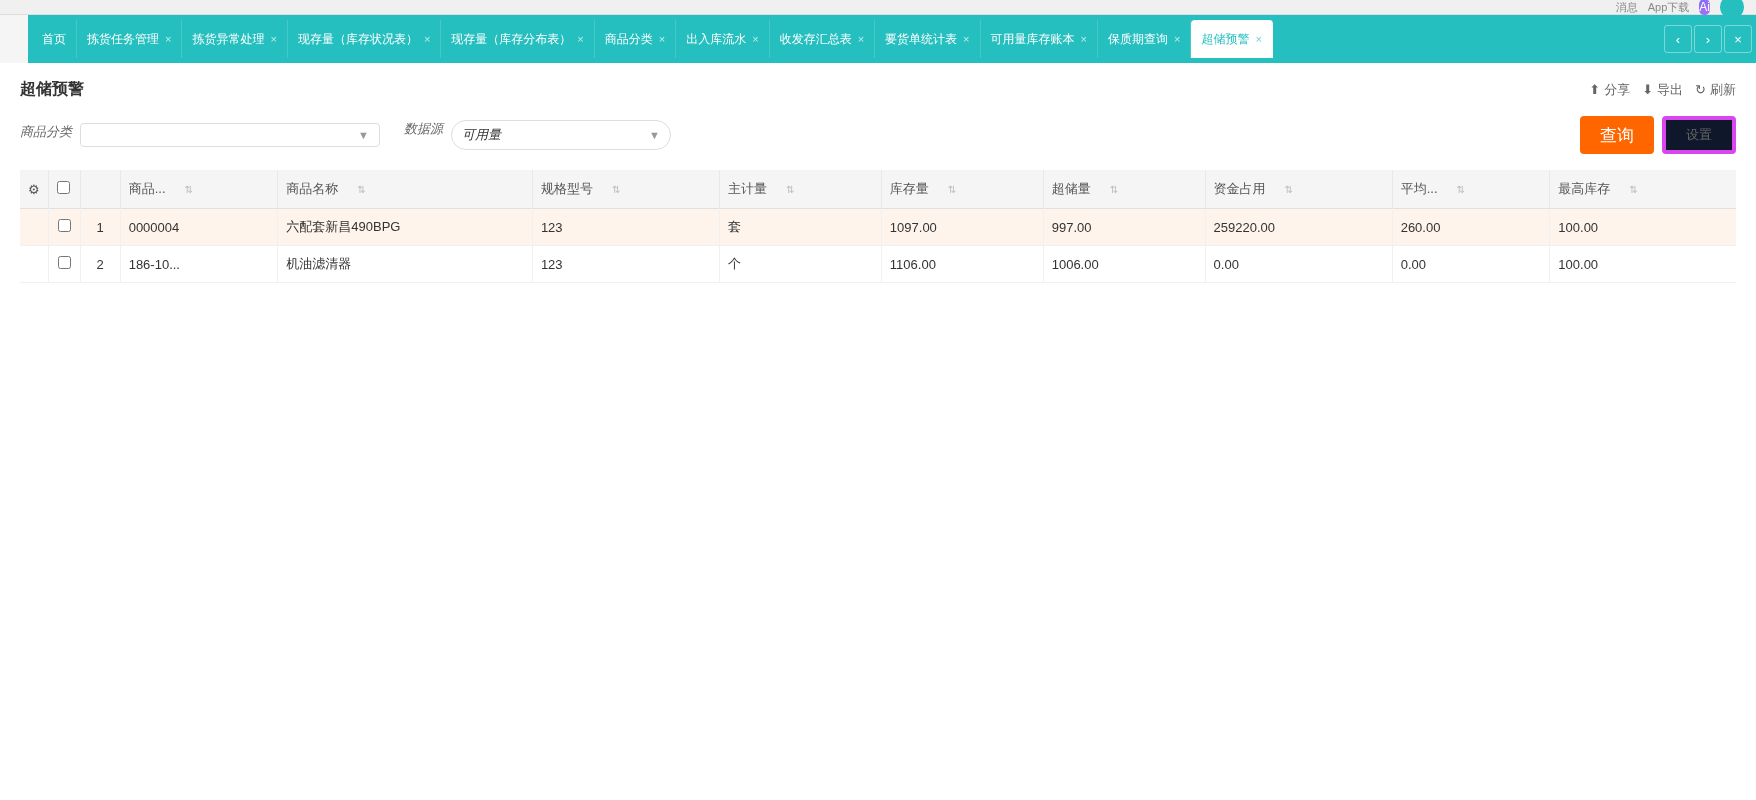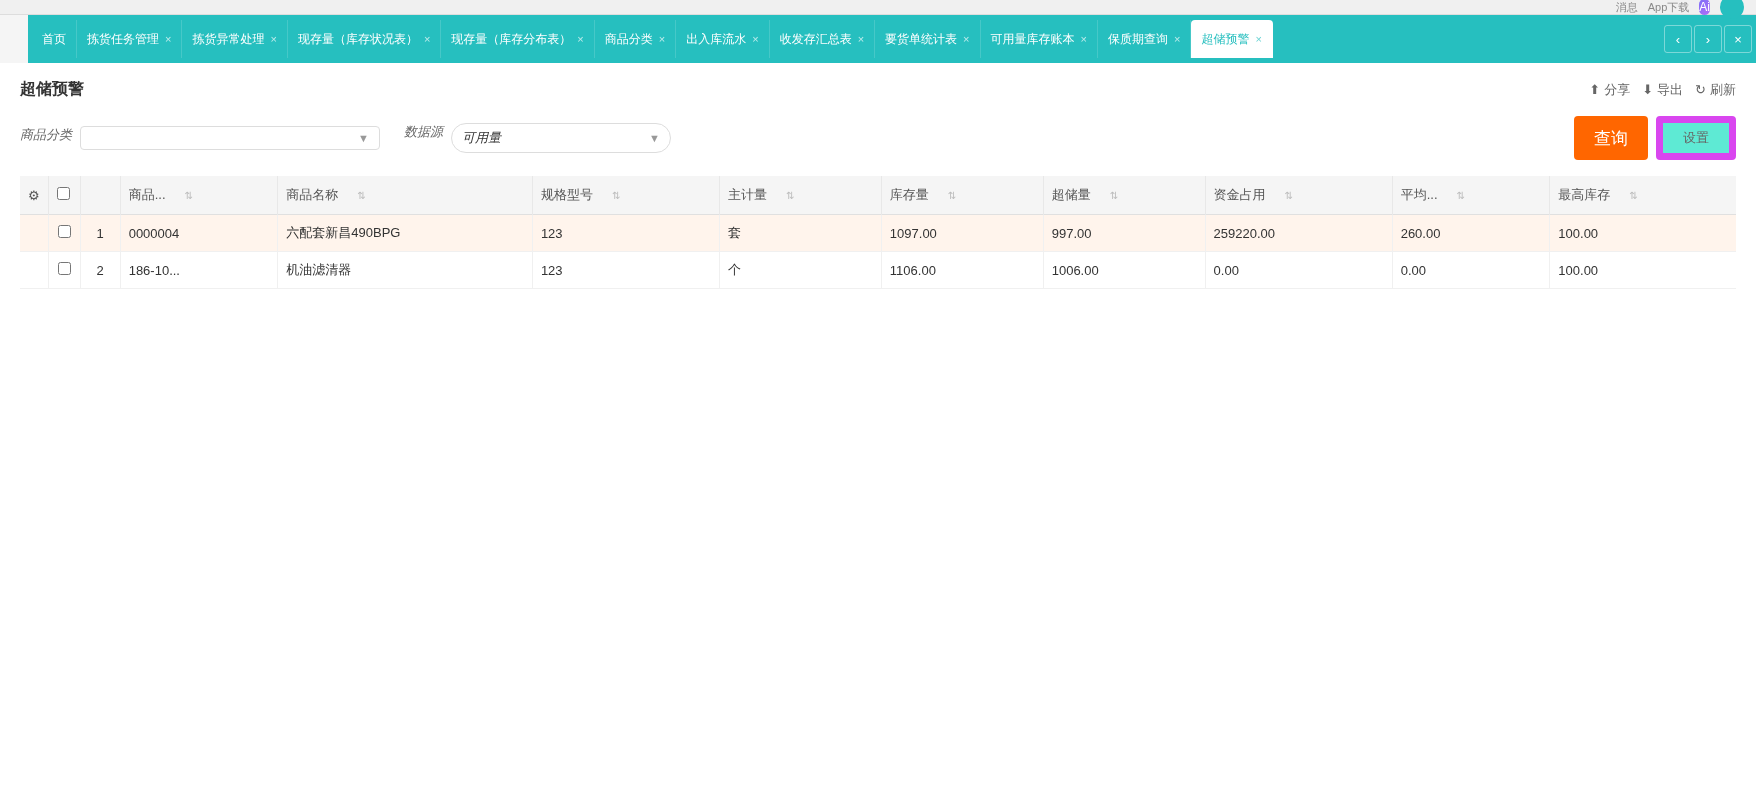--- a/index.html
+++ b/index.html
@@ -132,23 +132,23 @@
     .btn-query {
       background: #f60;
       color: #fff;
       border: none;
       border-radius: 4px;
       padding: 6px 20px;
       cursor: pointer;
       font-size: 17px;
     }
     .btn-settings {
-      background: #5eead4;
+      background: #0f172a;
       color: #666;
-      border: 7px solid #d946ef;
+      border: 4px solid #d946ef;
       border-radius: 4px;
       padding: 6px 20px;
       cursor: pointer;
       font-size: 13px;
     }
 
     
     .data-table {
       width: 100%;
       border-collapse: collapse;

